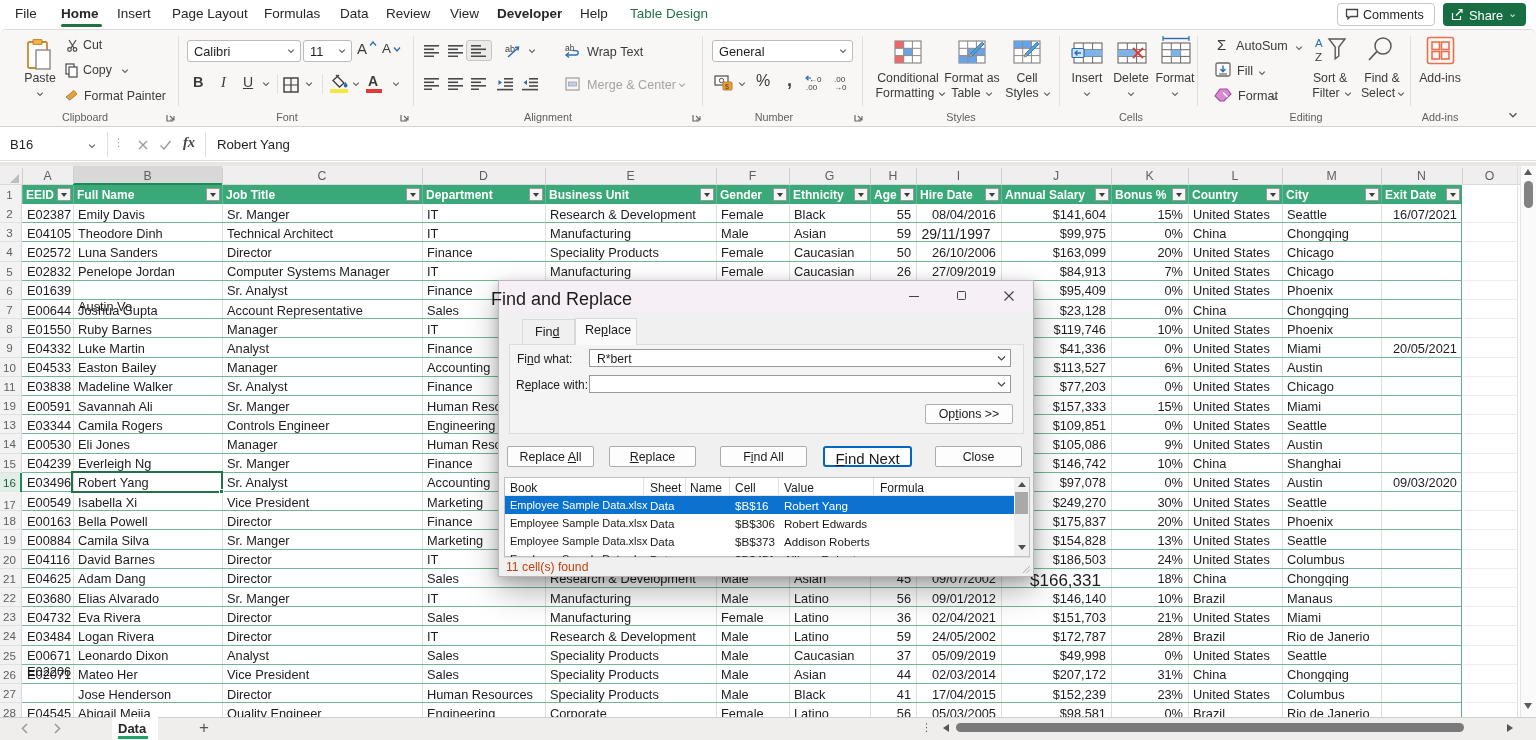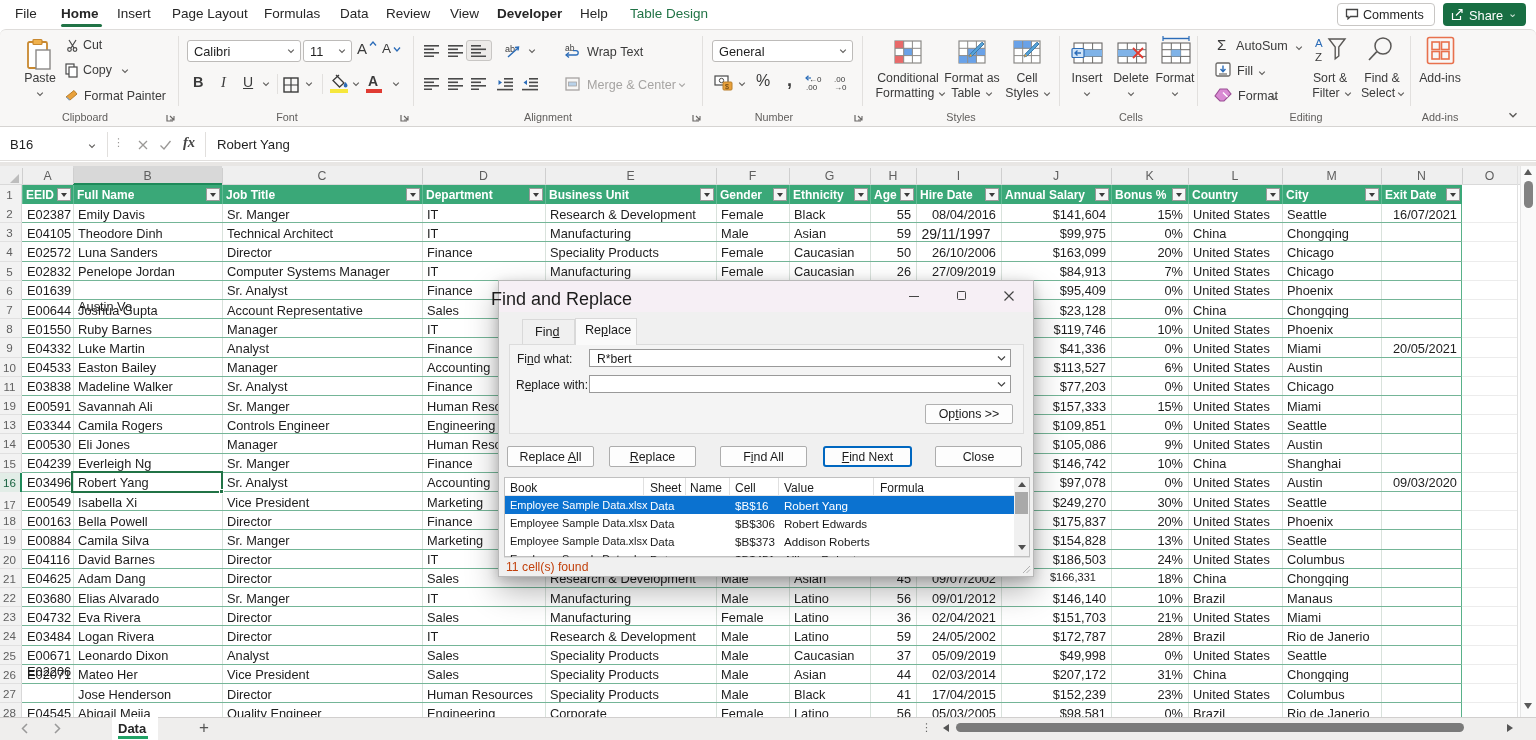--- a/index.html
+++ b/index.html
@@ -821,21 +821,21 @@
 <div class="ab" style="left:0;top:571.8px;width:19px;text-align:center;font-size:11.6px;color:#5f5f5f">21</div>
 <div class="ab nw" style="left:27px;top:571.4px;font-size:12.8px">E04625</div>
 <div class="ab nw" style="left:78px;top:571.4px;font-size:12.8px">Adam Dang</div>
 <div class="ab nw" style="left:227px;top:571.4px;font-size:12.8px">Director</div>
 <div class="ab nw" style="left:427px;top:571.4px;font-size:12.8px">Sales</div>
 <div class="ab nw" style="left:550px;top:571.4px;font-size:12.8px">Research &amp; Development</div>
 <div class="ab nw" style="left:721px;top:571.4px;font-size:12.8px">Male</div>
 <div class="ab nw" style="left:794px;top:571.4px;font-size:12.8px">Asian</div>
 <div class="ab nw" style="left:870px;top:571.4px;width:41px;text-align:right;font-size:12.8px">45</div>
 <div class="ab nw" style="left:916px;top:571.4px;width:80px;text-align:right;font-size:12.8px">09/07/2002</div>
-<div class="ab nw" style="left:1050px;top:571.4px;width:105px;text-align:left;font-size:11px">$166,331</div>
+<div class="ab nw" style="left:1013px;top:571.4px;width:105px;text-align:center;font-size:17px">$166,331</div>
 <div class="ab nw" style="left:1111px;top:571.4px;width:72px;text-align:right;font-size:12.8px">18%</div>
 <div class="ab nw" style="left:1193px;top:571.4px;font-size:12.8px">China</div>
 <div class="ab nw" style="left:1287px;top:571.4px;font-size:12.8px">Chongqing</div>
 <div class="ab" style="left:22px;top:605.5px;width:1440px;height:1.5px;background:#74b597"></div>
 <div class="ab" style="left:0;top:606.0px;width:22px;height:1px;background:#e0e0e0"></div>
 <div class="ab" style="left:1462px;top:606.0px;width:55px;height:1px;background:#ececec"></div>
 <div class="ab" style="left:0;top:591.0px;width:19px;text-align:center;font-size:11.6px;color:#5f5f5f">22</div>
 <div class="ab nw" style="left:27px;top:590.6px;font-size:12.8px">E03680</div>
 <div class="ab nw" style="left:78px;top:590.6px;font-size:12.8px">Elias Alvarado</div>
 <div class="ab nw" style="left:227px;top:590.6px;font-size:12.8px">Sr. Manger</div>
@@ -1000,21 +1000,21 @@
     </svg>
 <div class="ab" style="left:925px;top:404px;width:88px;height:20px;background:#fdfdfd;border:1px solid #b0b0b0;border-radius:2px"></div>
 <div class="ab nw" style="left:969px;top:407px;transform:translateX(-50%);font-size:12.4px;color:#1b1b1b">Op<span style="text-decoration:underline">t</span>ions &gt;&gt;</div>
 <div class="ab" style="left:507px;top:446px;width:87px;height:21px;background:#fdfdfd;border:1px solid #adadad;border-radius:2px"></div>
 <div class="ab nw" style="left:550.5px;top:449.5px;transform:translateX(-50%);font-size:12.4px;color:#1b1b1b">Replace <span style="text-decoration:underline">A</span>ll</div>
 <div class="ab" style="left:609px;top:446px;width:87px;height:21px;background:#fdfdfd;border:1px solid #adadad;border-radius:2px"></div>
 <div class="ab nw" style="left:652.5px;top:449.5px;transform:translateX(-50%);font-size:12.4px;color:#1b1b1b"><span style="text-decoration:underline">R</span>eplace</div>
 <div class="ab" style="left:720px;top:446px;width:87px;height:21px;background:#fdfdfd;border:1px solid #adadad;border-radius:2px"></div>
 <div class="ab nw" style="left:763.5px;top:449.5px;transform:translateX(-50%);font-size:12.4px;color:#1b1b1b">F<span style="text-decoration:underline">i</span>nd All</div>
 <div class="ab" style="left:823px;top:446px;width:89px;height:21px;background:#fdfdfd;border:2px solid #0067c0;border-radius:3px"></div>
-<div class="ab nw" style="left:867.5px;top:449.5px;transform:translateX(-50%);font-size:12px;color:#1b1b1b"><span style="text-decoration:underline">F</span>ind Next</div>
+<div class="ab nw" style="left:867.5px;top:449.5px;transform:translateX(-50%);font-size:15px;color:#1b1b1b"><span style="text-decoration:underline">F</span>ind Next</div>
 <div class="ab" style="left:935px;top:446px;width:87px;height:21px;background:#fdfdfd;border:1px solid #adadad;border-radius:2px"></div>
 <div class="ab nw" style="left:978.5px;top:449.5px;transform:translateX(-50%);font-size:12.4px;color:#1b1b1b">Close</div>
 <div class="ab" style="left:504px;top:477px;width:526px;height:80px;background:#fff;border:1px solid #c0c0c0;overflow:hidden"></div>
 <div class="ab nw" style="left:510px;top:480.5px;font-size:12px;color:#1b1b1b">Book</div>
 <div class="ab nw" style="left:650px;top:480.5px;font-size:12px;color:#1b1b1b">Sheet</div>
 <div class="ab nw" style="left:690px;top:480.5px;font-size:12px;color:#1b1b1b">Name</div>
 <div class="ab nw" style="left:735px;top:480.5px;font-size:12px;color:#1b1b1b">Cell</div>
 <div class="ab nw" style="left:784px;top:480.5px;font-size:12px;color:#1b1b1b">Value</div>
 <div class="ab nw" style="left:880px;top:480.5px;font-size:12px;color:#1b1b1b">Formula</div>
 <div class="ab" style="left:643px;top:478px;width:1px;height:17px;background:#e0e0e0"></div>

